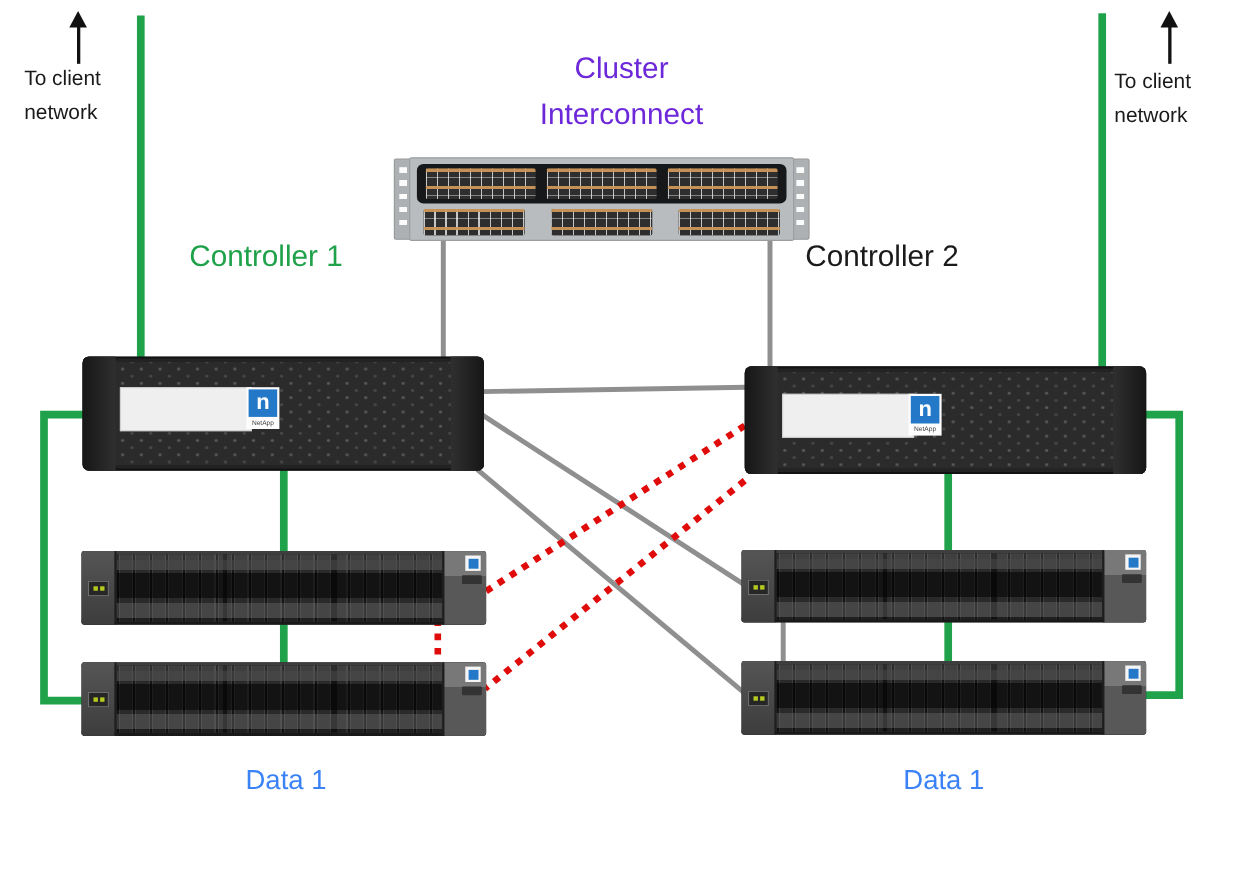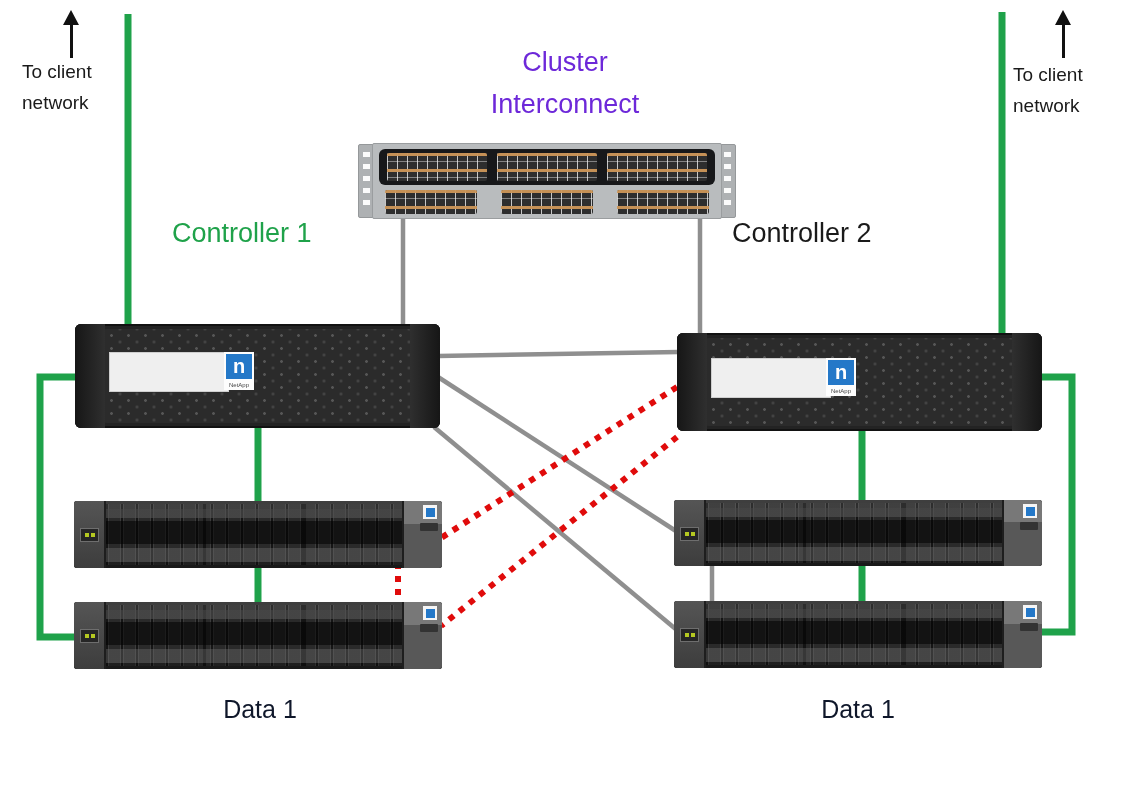--- a/index.html
+++ b/index.html
@@ -9,21 +9,21 @@
   }
   .wires{position:absolute;inset:0;z-index:1;}
   .txt{position:absolute;z-index:3;}
   .pre{white-space:pre-line;}
 
   
   .client-label{font-size:19px;line-height:1.62;color:#1a1a1a;}
   .cluster-title{left:425px;top:42px;width:280px;text-align:center;font-size:27px;line-height:1.55;color:#6d28d9;}
   .ctrl-label{font-size:27px;}
   .ctrl-label.green{color:#1FA24A;}
-  .footnote{width:380px;text-align:center;font-size:25px;line-height:1.42;color:#0f172a;}
+  .footnote{width:380px;text-align:center;font-size:25px;line-height:1.42;color:#3b82f6;}
   .footnote .bold{font-weight:bold;}
 
   
   .arrow-up{position:absolute;width:18px;height:50px;z-index:3;}
   .arrow-up .shaft{position:absolute;left:8px;top:13px;bottom:2px;width:3px;background:#111;}
   .arrow-up .head{position:absolute;left:1px;top:0;width:0;height:0;
     border-left:8px solid transparent;border-right:8px solid transparent;border-bottom:15px solid #111;}
 
   
   .switch{position:absolute;left:358px;top:143px;width:378px;height:76px;z-index:2;}

